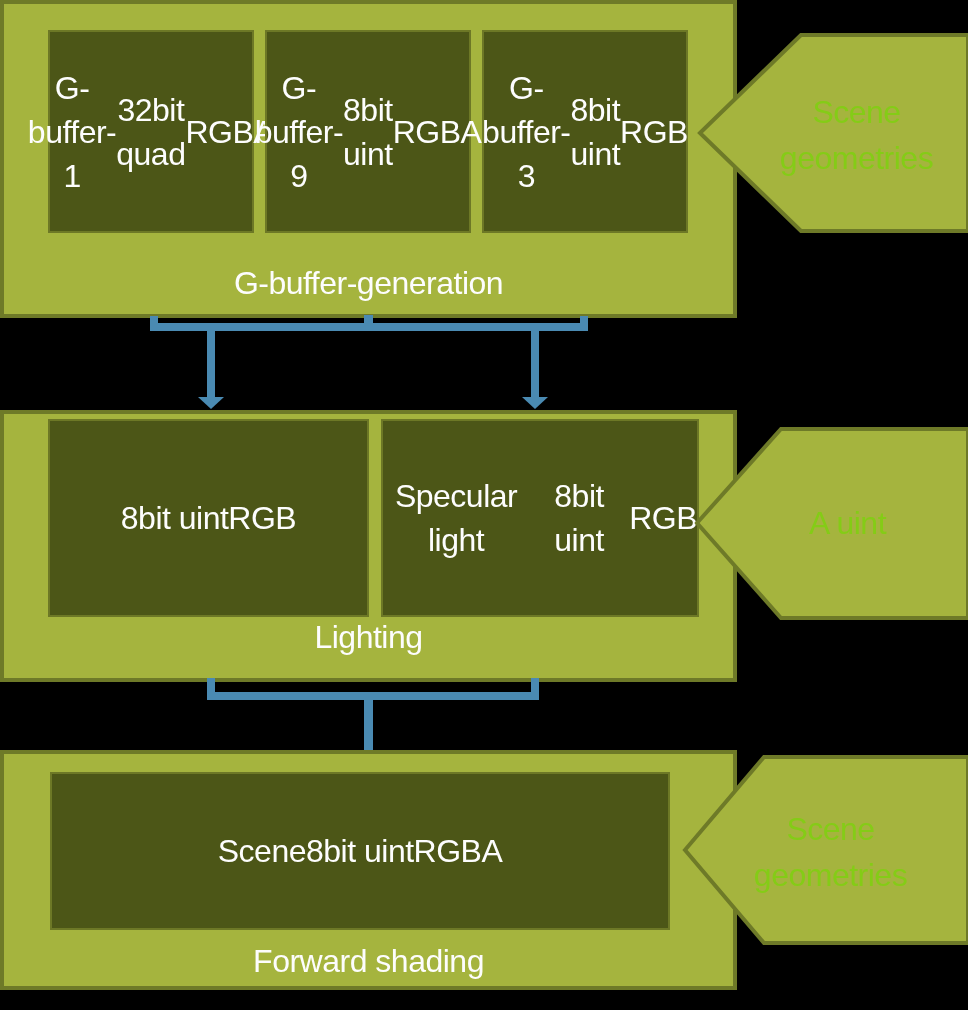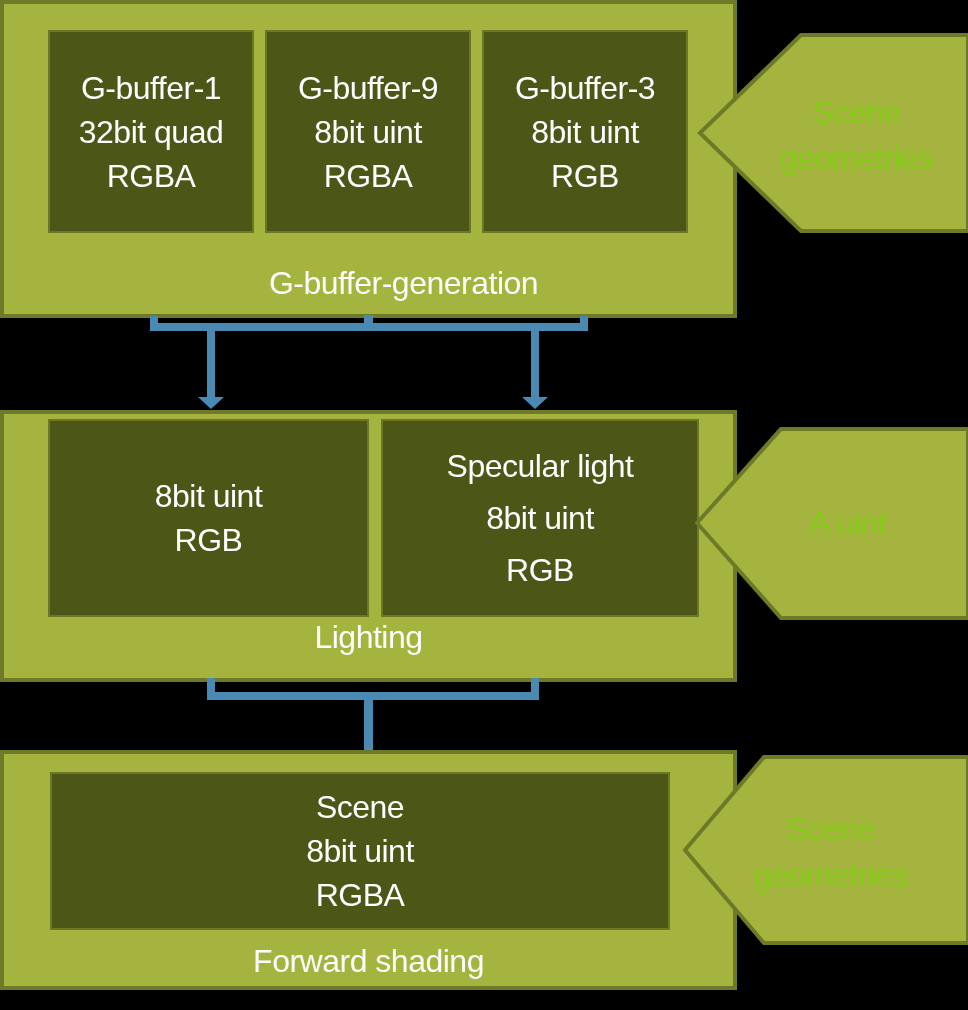--- a/index.html
+++ b/index.html
@@ -7,21 +7,21 @@
     position:relative;width:968px;height:1010px;background:#000000;
     overflow:hidden;font-family:"Liberation Sans",sans-serif;
     color:#fdfdfd;
   }
   .stage{
     position:absolute;background:#a5b43e;border:4px solid #6e7a28;
     box-sizing:border-box;
   }
   .dbox{
     position:absolute;background:#4c5617;border:2px solid #6d7826;
-    box-sizing:border-box;display:flex;flex-direction:column;
+    box-sizing:border-box;display:flex;flex-direction:row;
     justify-content:center;align-items:center;text-align:center;
     font-size:32px;line-height:44px;letter-spacing:-0.5px;color:#fdfdfd;
   }
   .stage-label{
     position:absolute;left:0;width:100%;text-align:center;
     font-size:32px;line-height:50px;letter-spacing:-0.5px;color:#fdfdfd;
   }
   .conn{position:absolute;background:#4a8ab2;}
   .arrowhead{
     position:absolute;width:0;height:0;
@@ -49,21 +49,21 @@
     <div class="dbox" style="left:261px;top:26px;width:206px;height:203px;">
       <span>G-buffer-9</span>
       <span>8bit uint</span>
       <span>RGBA</span>
     </div>
     <div class="dbox" style="left:478px;top:26px;width:206px;height:203px;">
       <span>G-buffer-3</span>
       <span>8bit uint</span>
       <span>RGB</span>
     </div>
-    <div class="stage-label" style="top:254px;margin-left:35px;">G-buffer-generation</div>
+    <div class="stage-label" style="top:254px;">G-buffer-generation</div>
   </div>
 
   <div>
     <div class="conn" style="left:364px;top:315px;width:9px;height:10px;"></div>
     <div class="conn" style="left:150px;top:316px;width:8px;height:9px;"></div>
     <div class="conn" style="left:580px;top:316px;width:8px;height:9px;"></div>
     <div class="conn" style="left:150px;top:323px;width:438px;height:8px;"></div>
     <div class="conn" style="left:207px;top:331px;width:8px;height:66px;"></div>
     <div class="arrowhead" style="left:198px;top:397px;"></div>
     <div class="conn" style="left:531px;top:331px;width:8px;height:66px;"></div>

